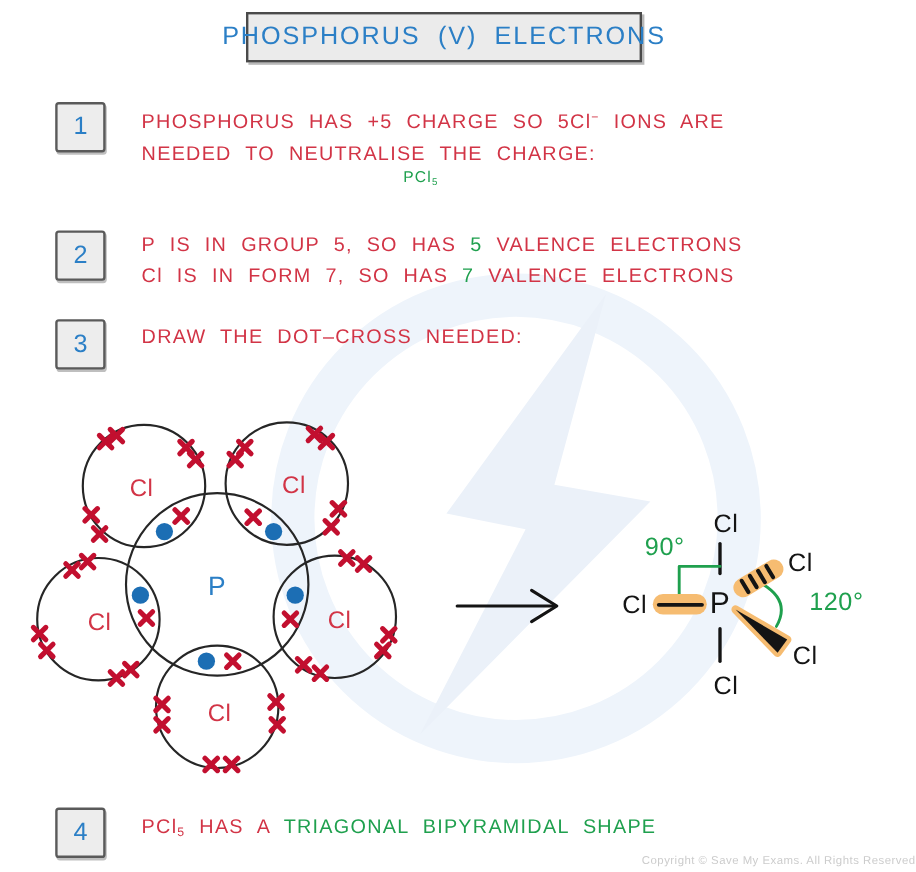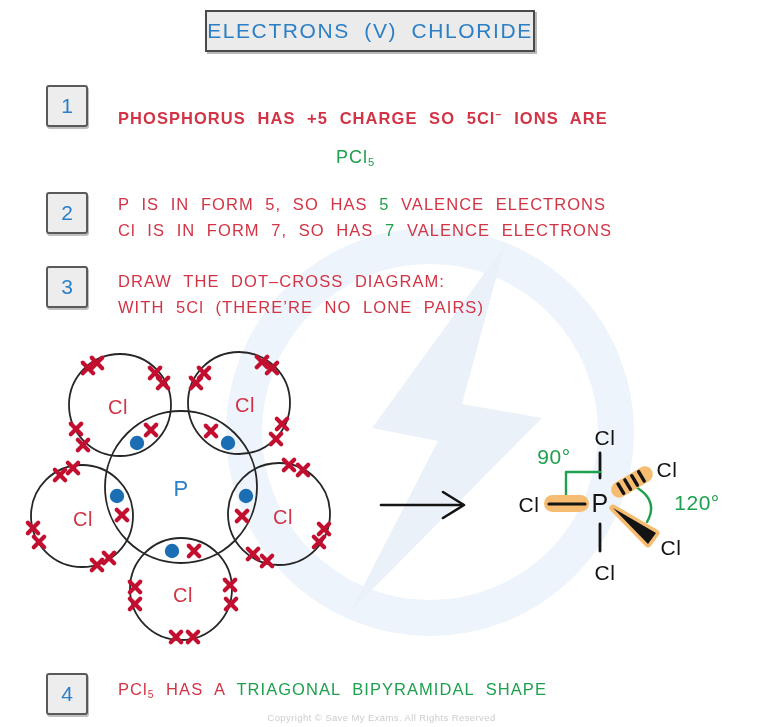--- a/index.html
+++ b/index.html
@@ -20,59 +20,59 @@
   .num-box{
     width:42px;height:42px;background:#ededed;border:2px solid #5a5a5a;border-radius:3px;
     box-shadow:1px 2px 0 rgba(0,0,0,0.25);display:flex;align-items:center;justify-content:center;
     color:var(--blue);font-size:21px;box-sizing:border-box;
   }
   .step-text{left:118px;color:var(--red);font-size:16.5px;letter-spacing:1.05px;word-spacing:6px;line-height:26px;}
   .step-line{white-space:nowrap;}
   .green{color:var(--green);}
   .sub{font-size:0.62em;vertical-align:-0.3em;}
   .sup{font-size:0.62em;vertical-align:0.55em;}
-  .formula{left:336px;top:139px;font-size:18px;letter-spacing:1px;line-height:36px;}
-  .footer{left:0;top:712px;width:763px;text-align:center;color:#cccccc;font-size:9.5px;letter-spacing:0.4px;}
+  .formula{left:336px;top:139px;font-size:13px;letter-spacing:1px;line-height:18px;}
+  .footer{left:0;top:712px;width:763px;text-align:right;color:#cccccc;font-size:9.5px;letter-spacing:0.4px;}
   svg text{font-family:"Liberation Sans", sans-serif;}
 </style>
 </head>
 <body style="--red: #d23446; --green: #1fa04e; --blue: #2b7fc6; --cross: #c20f2f; --dot: #1c6eb4; --orange: #f6bc71; --black: #141414;">
 
 <svg class="abs watermark" viewBox="0 0 763 727" aria-hidden="true">
   <circle cx="430" cy="432" r="186" fill="none" stroke="#eef4fb" stroke-width="36"></circle>
   <polygon points="505,245 372,428 438,441 350,612 542,418 462,404" fill="#ebf1f9"></polygon>
 </svg>
 
 <div class="abs z title-box">
-  <span class="title-text">ELECTRONS (V) CHLORIDE</span>
+  <span class="title-text">PHOSPHORUS (V) ELECTRONS</span>
 </div>
 
 <div class="abs z num-box" style="left:46px;top:85px;">
     <span>1</span>
   </div>
 <div class="abs z num-box" style="left:46px;top:192px;">
     <span>2</span>
   </div>
 <div class="abs z num-box" style="left:46px;top:266px;">
     <span>3</span>
   </div>
 <div class="abs z num-box" style="left:46px;top:673px;">
     <span>4</span>
   </div>
 
-<div class="abs z step-text" style="top:102px;font-weight:bold;">
+<div class="abs z step-text" style="top:86px;">
     <div class="step-line"><span>PHOSPHORUS HAS +5 CHARGE SO 5Cl</span><span class="sup">−</span><span> IONS ARE</span></div>
+    <div class="step-line"><span>NEEDED TO NEUTRALISE THE CHARGE:</span></div>
   </div>
 <div class="abs z step-text" style="top:191px;">
-    <div class="step-line"><span>P IS IN FORM 5, SO HAS </span><span class="green">5</span><span> VALENCE ELECTRONS</span></div>
+    <div class="step-line"><span>P IS IN GROUP 5, SO HAS </span><span class="green">5</span><span> VALENCE ELECTRONS</span></div>
     <div class="step-line"><span>Cl IS IN FORM 7, SO HAS </span><span class="green">7</span><span> VALENCE ELECTRONS</span></div>
   </div>
 <div class="abs z step-text" style="top:268px;">
-    <div class="step-line"><span>DRAW THE DOT–CROSS DIAGRAM:</span></div>
-    <div class="step-line"><span>WITH 5Cl (THERE’RE NO LONE PAIRS)</span></div>
+    <div class="step-line"><span>DRAW THE DOT–CROSS NEEDED:</span></div>
   </div>
 <div class="abs z step-text" style="top:676px;">
     <div class="step-line"><span>PCl</span><span class="sub">5</span><span> HAS A </span><span class="green">TRIAGONAL BIPYRAMIDAL SHAPE</span></div>
   </div>
 
 <div class="abs z formula" id="formula">
     <div class="step-line"><span class="green">PCl</span><span class="sub green">5</span></div>
   </div>
 
 <svg class="abs z" style="left:15px;top:345px;" width="340" height="315" viewBox="0 0 340 315" id="dotcross">

